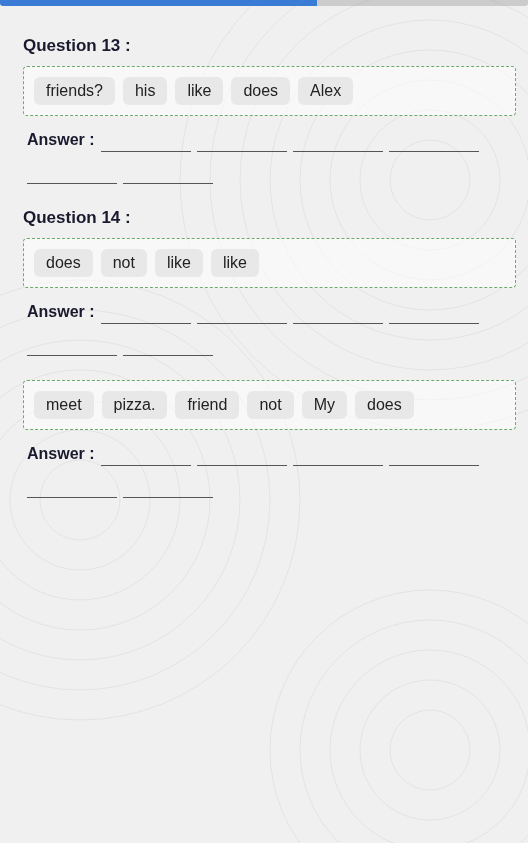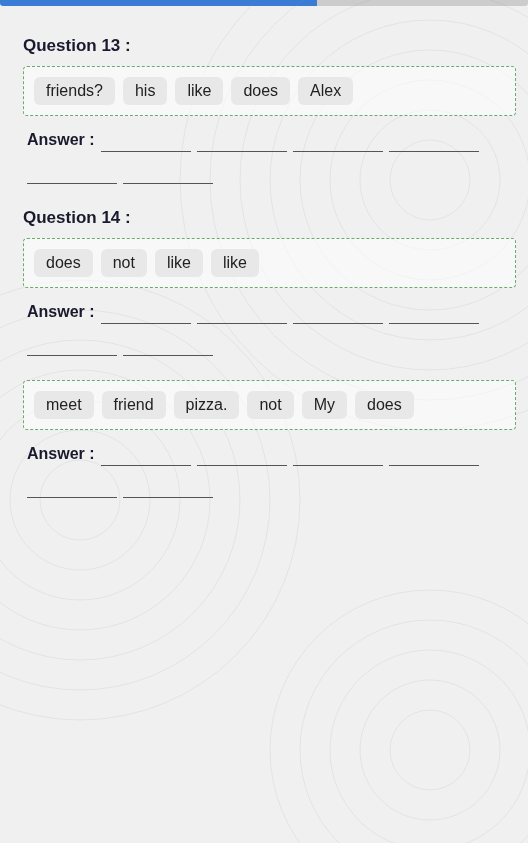--- a/index.html
+++ b/index.html
@@ -215,22 +215,22 @@
         <span class="answer-line"></span>
         <span class="answer-line"></span>
       </div>
     </div>
   </div>
 
   <div class="question-block">
 
     <div class="word-box-container">
       <span class="word-chip">meet</span>
+      <span class="word-chip">pizza.</span>
       <span class="word-chip">friend</span>
-      <span class="word-chip">pizza.</span>
       <span class="word-chip">not</span>
       <span class="word-chip">My</span>
       <span class="word-chip">does</span>
     </div>
 
     <div class="answer-section">
       <div class="answer-first-row">
         <span class="answer-label">Answer :</span>
         <span class="answer-line"></span>
         <span class="answer-line"></span>

